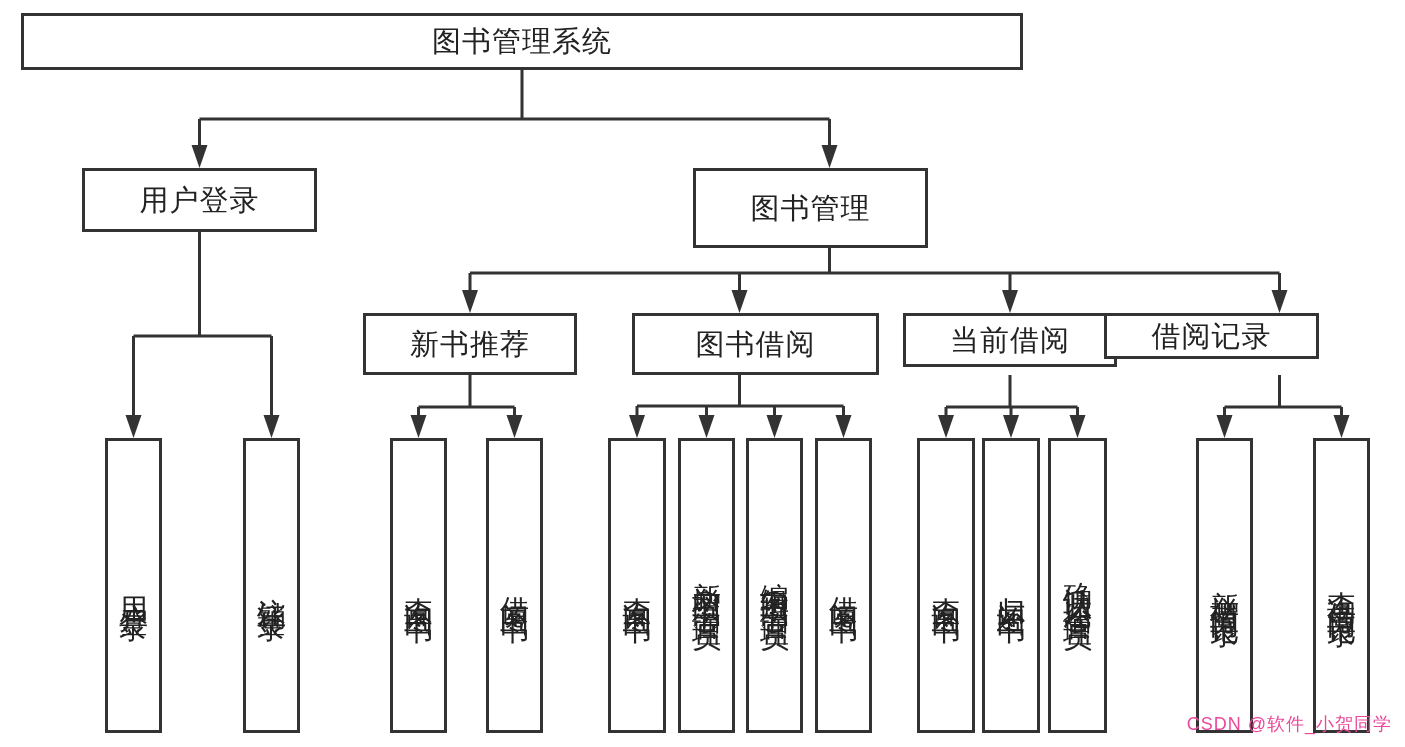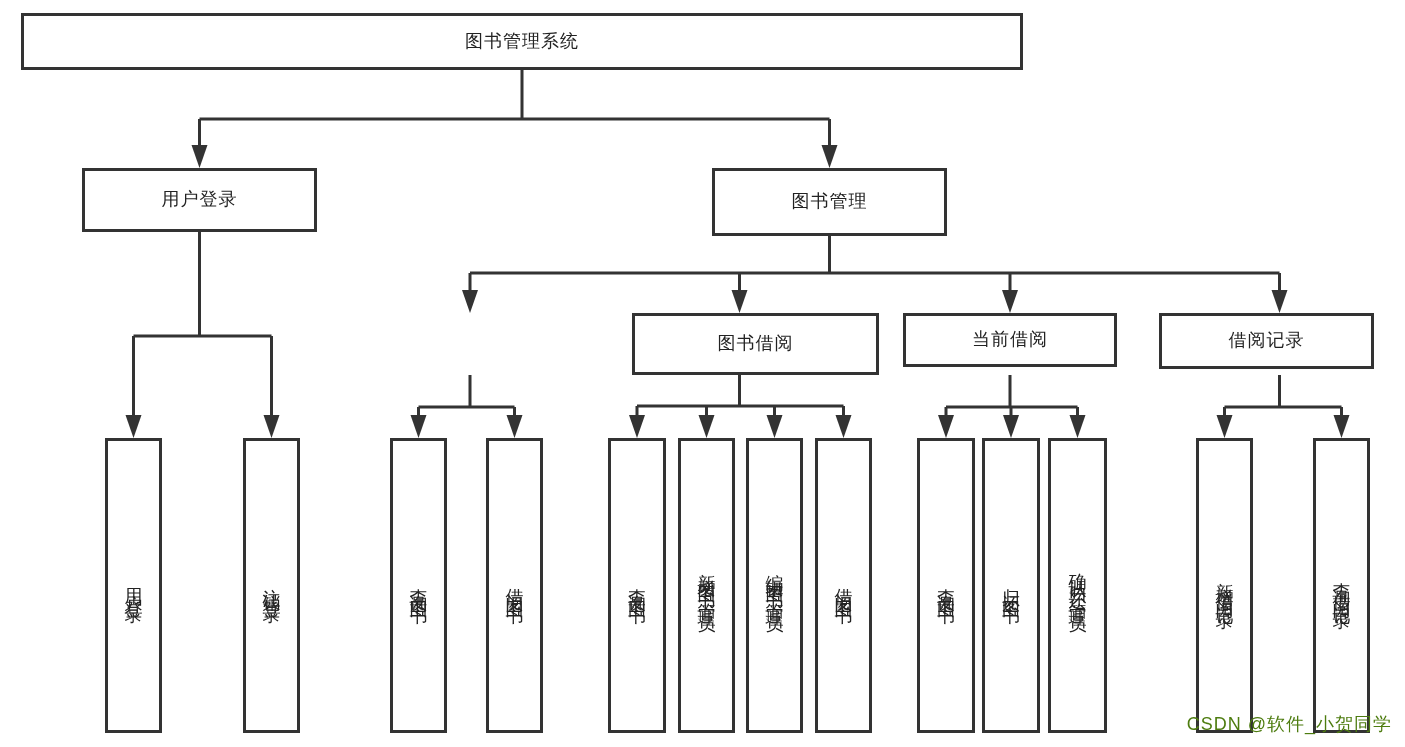--- a/index.html
+++ b/index.html
@@ -15,40 +15,40 @@
     position:absolute;
     box-sizing:border-box;
     border:3px solid #333333;
     background:#ffffff;
     display:flex;
     align-items:center;
     justify-content:center;
     color:#222222;
   }
   .node .lbl{
-    font-size:18px;
+    font-size:29px;
     letter-spacing:1px;
     color:#222222;
     white-space:nowrap;
     line-height:1.2;
   }
   .node.v .lbl{
     writing-mode:vertical-rl;
     text-orientation:mixed;
     letter-spacing:6px;
     line-height:1;
     white-space:normal;
   }
   .watermark{
     position:absolute;
     right:13px;
     top:712px;
     font-size:18px;
     letter-spacing:1px;
-    color:#4d7c0f;
+    color:#ec4899;
     white-space:nowrap;
     z-index:5;
   }
 </style>
 </head>
 <body>
 
 <div class="canvas">
 
   <svg class="connectors" viewBox="0 0 1405 747" xmlns="http://www.w3.org/2000/svg">
@@ -84,31 +84,34 @@
     </g>
   </svg>
 
   <div class="node h" style="left:21px;top:13px;width:1002px;height:57px">
     <span class="lbl">图书管理系统</span>
   </div>
 
   <div class="node h" style="left:82px;top:168px;width:235px;height:64px">
     <span class="lbl">用户登录</span>
   </div>
-  <div class="node h" style="left:712px;top:168px;width:235px;height:68px">
+  <div class="node h" style="left:693px;top:168px;width:235px;height:80px">
     <span class="lbl">图书管理</span>
   </div>
 
+  <div class="node h" style="left:363px;top:313px;width:214px;height:62px">
+    <span class="lbl">新书推荐</span>
+  </div>
   <div class="node h" style="left:632px;top:313px;width:247px;height:62px">
     <span class="lbl">图书借阅</span>
   </div>
   <div class="node h" style="left:903px;top:313px;width:214px;height:54px">
     <span class="lbl">当前借阅</span>
   </div>
-  <div class="node h" style="left:1159px;top:313px;width:215px;height:56px">
+  <div class="node h" style="left:1104px;top:313px;width:215px;height:46px">
     <span class="lbl">借阅记录</span>
   </div>
 
   <div class="node v" style="left:105px;top:438px;width:57px;height:295px">
     <span class="lbl">用户登录</span>
   </div>
   <div class="node v" style="left:243px;top:438px;width:57px;height:295px">
     <span class="lbl">注销登录</span>
   </div>
 

